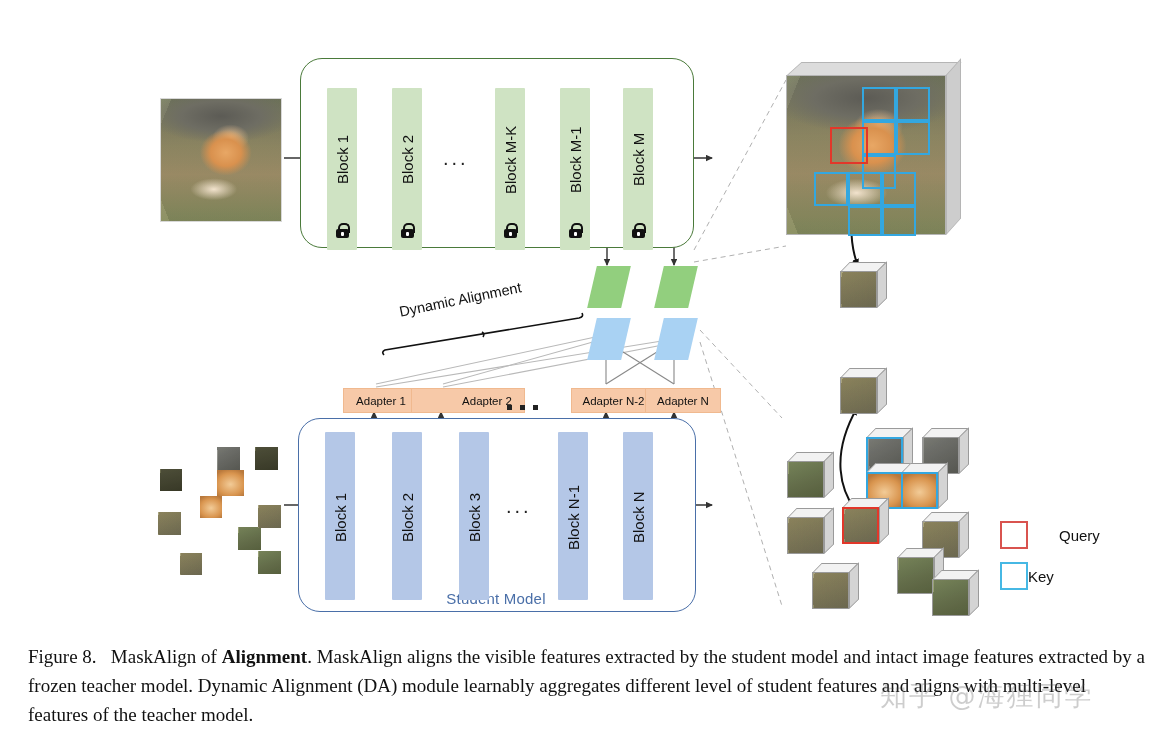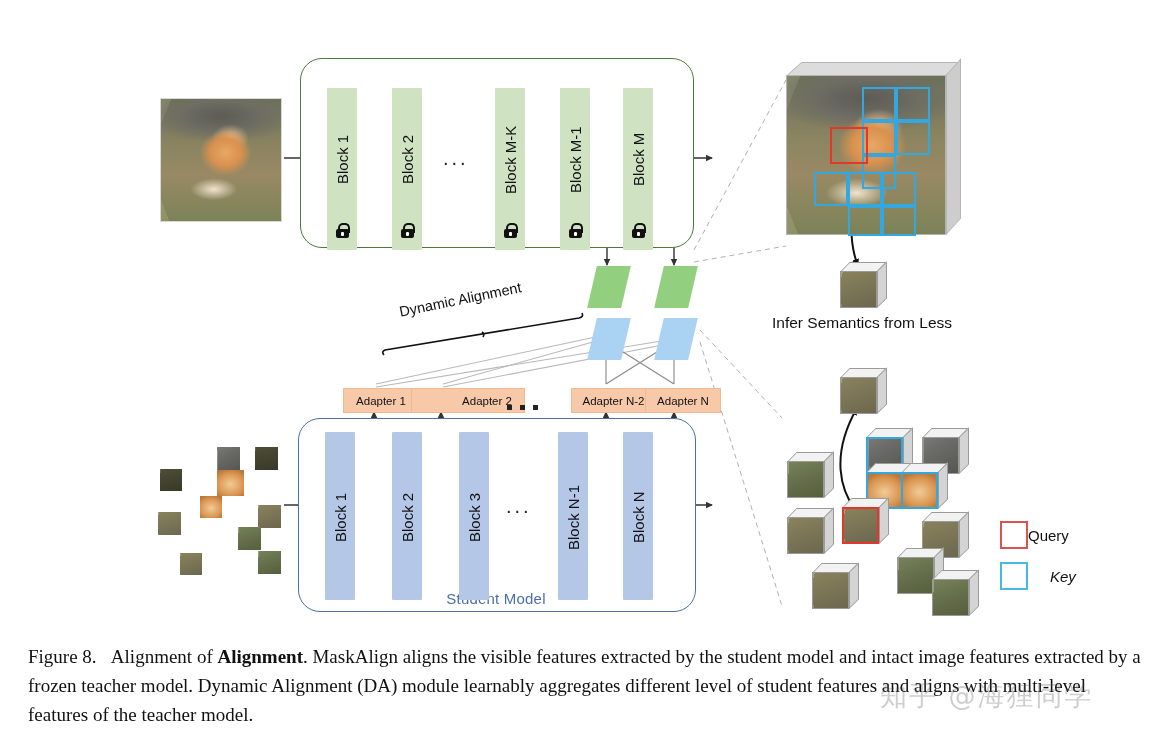--- a/index.html
+++ b/index.html
@@ -343,21 +343,20 @@
     <div class="abs" style="left:44px;top:65px;width:38px;height:37px;border:2.4px solid #e2372a;box-sizing:border-box;"></div>
   </div>
 
   <div class="cube" style="left:840px;top:262px;">
     <div class="top"></div>
     <div class="side"></div>
     <div class="face grasstex"></div>
   </div>
 
   <div class="abs" id="infer-text">
-    <div>Infer Semantics from Less</div>
   </div>
 
   <div class="cube" style="left:840px;top:368px;">
     <div class="top"></div>
     <div class="side"></div>
     <div class="face grasstex"></div>
   </div>
 
   <div class="cube" style="left:787px;top:452px;">
     <div class="top"></div>
@@ -410,29 +409,29 @@
     <div class="top"></div>
       <div class="side"></div>
       <div class="face mossy"></div>
   </div>
   <div class="cube" style="left:932px;top:570px;">
     <div class="top"></div>
       <div class="side"></div>
       <div class="face mossy"></div>
   </div>
 
-  <div class="abs" style="left:1000px;top:521px;display:flex;align-items:center;gap:0;">
+  <div class="abs" style="left:1000px;top:521px;display:flex;align-items:center;gap:31px;">
     <span class="lgbox q"></span>
     <span class="lgtext">Query</span>
   </div>
-  <div class="abs" style="left:1000px;top:562px;display:flex;align-items:center;gap:22px;font-style:italic;">
+  <div class="abs" style="left:1000px;top:562px;display:flex;align-items:center;gap:0;">
     <span class="lgbox k"></span>
     <span class="lgtext">Key</span>
   </div>
 
   <div class="abs" id="caption">
     <span>Figure 8.</span>
-    <span>&nbsp;&nbsp;</span><span>Alignment of </span><b>Alignment</b><span>. MaskAlign aligns the visible features extracted by the student model and intact image features extracted by a frozen teacher model. Dynamic Alignment (DA) module learnably aggregates different level of student features and aligns with multi-level features of the teacher model.</span>
+    <span>&nbsp;&nbsp;</span><span>MaskAlign of </span><b>Alignment</b><span>. MaskAlign aligns the visible features extracted by the student model and intact image features extracted by a frozen teacher model. Dynamic Alignment (DA) module learnably aggregates different level of student features and aligns with multi-level features of the teacher model.</span>
   </div>
 
   <div class="abs" id="watermark">知乎 @海狸同学</div>
 
 </div>
 
 </body></html>

